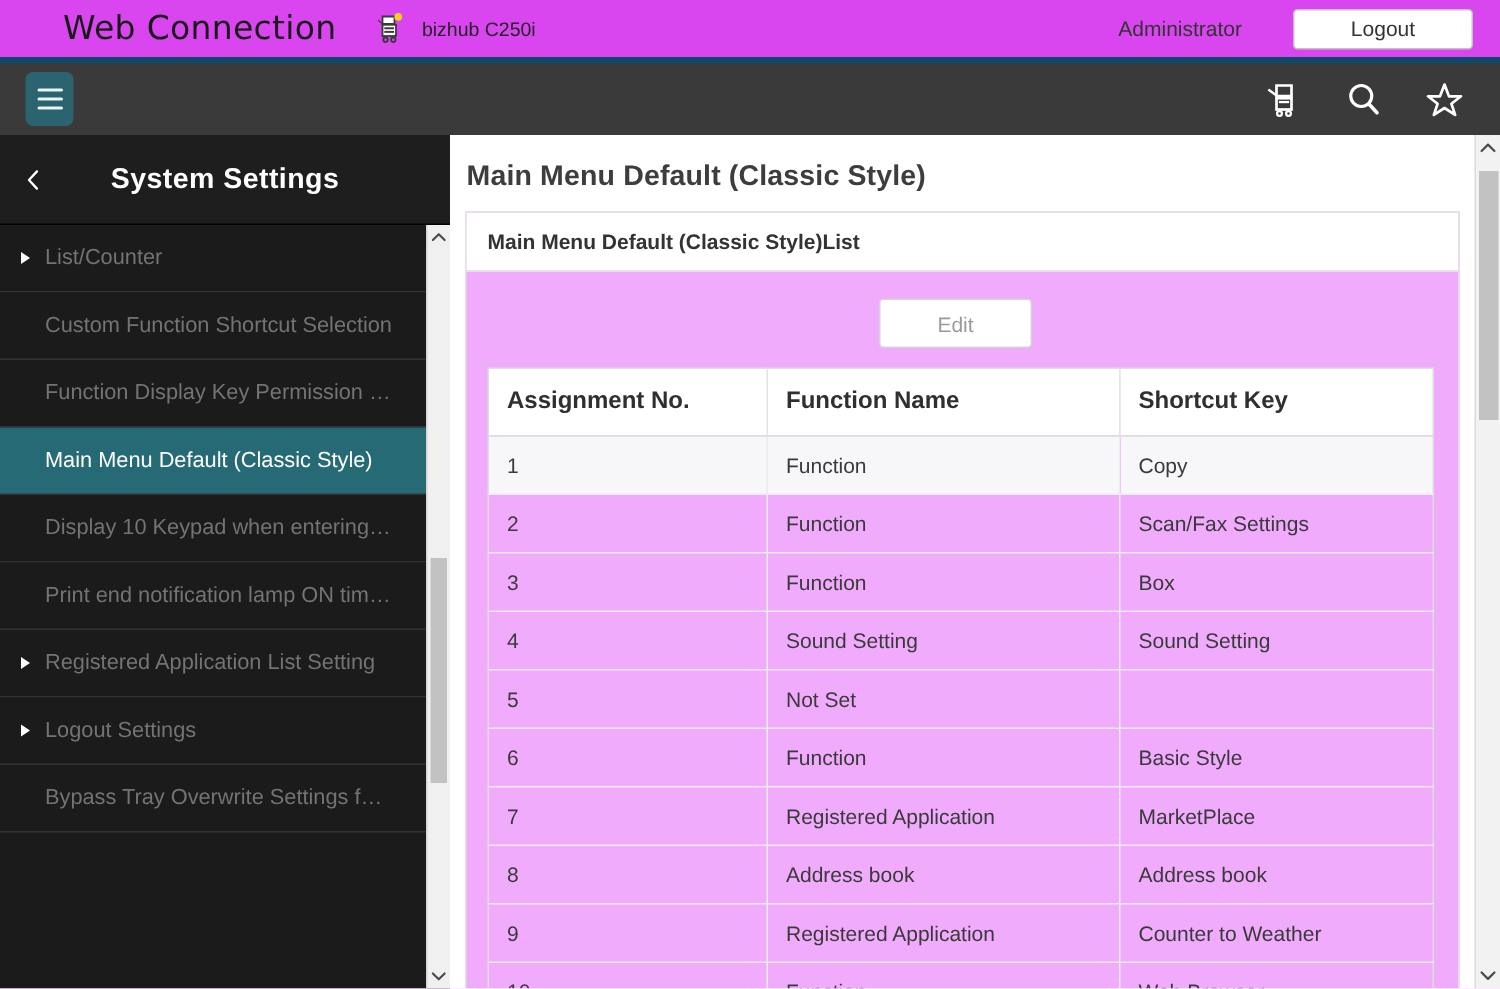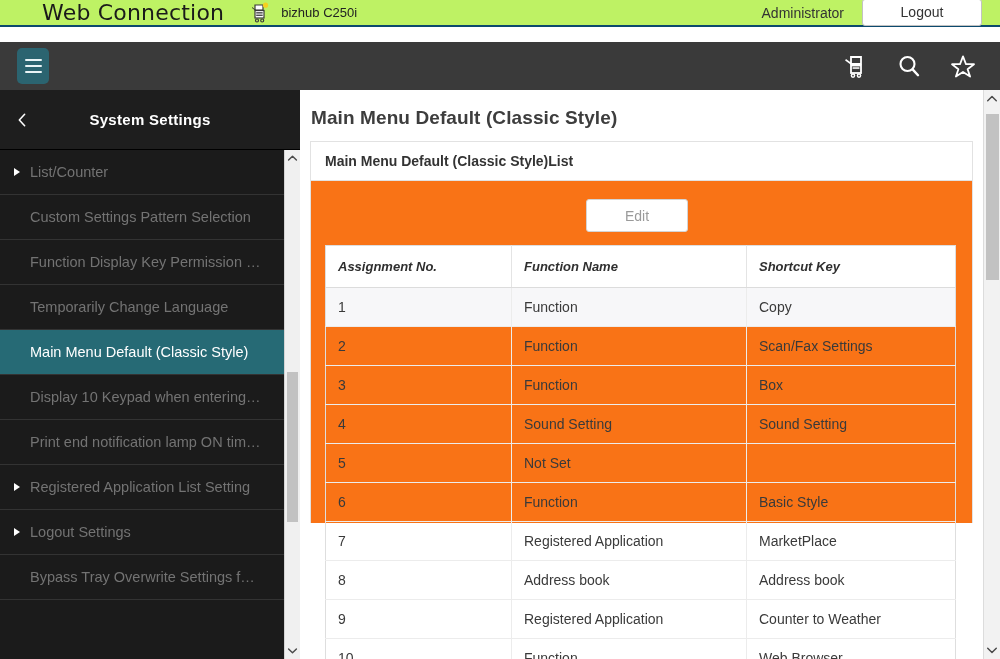--- a/index.html
+++ b/index.html
@@ -17,23 +17,23 @@
     width: 1000px;
     height: 659px;
     overflow: hidden;
   }
 
   
   .topbar {
     position: absolute;
     top: 0; left: 0;
     width: 1000px;
-    height: 27px;
-    background: #bef264;
-    border-bottom: 2px solid #0c4a6e;
+    height: 42px;
+    background: #d946ef;
+    border-bottom: 4px solid #0c4a6e;
     display: flex;
     align-items: center;
   }
   .brand {
     margin-left: 42px;
     font-size: 22px;
     color: #1a1a1a;
     letter-spacing: 0.2px;
     font-family: "DejaVu Sans", sans-serif;
     font-weight: 400;
@@ -48,21 +48,21 @@
   .device-icon { width: 24px; height: 24px; display:block; }
   .device-name {
     font-size: 13px;
     color: #222;
     white-space: nowrap;
   }
   .topbar-right {
     margin-left: auto;
     display: flex;
     align-items: center;
-    gap: 18px;
+    gap: 34px;
     margin-right: 18px;
   }
   .admin-label {
     font-size: 14px;
     color: #333;
     white-space: nowrap;
   }
   .logout-btn {
     width: 120px;
     height: 27px;
@@ -143,21 +143,21 @@
     left: 12px;
     width: 22px; height: 22px;
     display: flex;
     align-items: center;
     justify-content: center;
     cursor: pointer;
   }
   .sidebar-title {
     width: 100%;
     text-align: center;
-    font-size: 15px;
+    font-size: 19px;
     font-weight: bold;
     color: #ffffff;
     letter-spacing: 0.3px;
   }
   .sidebar-list {
     position: relative;
     height: 509px;
     width: 300px;
     overflow: hidden;
   }
@@ -231,22 +231,22 @@
     font-size: 19px;
     font-weight: bold;
     color: #3d3d3d;
     padding: 17px 0 0 11px;
     letter-spacing: 0.1px;
   }
   .panel {
     margin: 12px 10px 0 10px;
     border: 1px solid #e2e2e2;
     border-bottom: none;
-    background: #f97316;
-    height: 382px;
+    background: #f0abfc;
+    height: 518px;
   }
   .panel-header {
     height: 39px;
     display: flex;
     align-items: center;
     padding-left: 14px;
     font-size: 14px;
     font-weight: bold;
     color: #333;
     border-bottom: 1px solid #e2e2e2;
@@ -275,28 +275,27 @@
   }
 
   table.grid {
     width: 630px;
     border-collapse: collapse;
     table-layout: fixed;
     border: 1px solid #dedede;
   }
   table.grid th {
     text-align: left;
-    font-size: 13px;
+    font-size: 16px;
     font-weight: bold;
     color: #2f2f2f;
     padding: 13px 0 13px 12px;
     background: #ffffff;
     border-right: 1px solid #e4e4e4;
     border-bottom: 1px solid #dcdcdc;
-    font-style: italic;
   }
   table.grid th:last-child { border-right: none; margin-left: 40px; }
   table.grid td {
     font-size: 14px;
     color: #3a3a3a;
     padding: 11px 0 11px 12px;
     border-right: 1px solid #ececec;
     border-bottom: 1px solid #ececec;
     height: 37px;
     overflow: hidden;
@@ -408,27 +407,24 @@
       </span>
       <span class="sidebar-title">System Settings</span>
     </div>
 
     <div class="sidebar-list">
       <div class="sb-item">
         <span class="caret"></span>
         <span class="sb-label">List/Counter</span>
       </div>
       <div class="sb-item">
-        <span class="sb-label">Custom Settings Pattern Selection</span>
+        <span class="sb-label">Custom Function Shortcut Selection</span>
       </div>
       <div class="sb-item">
         <span class="sb-label">Function Display Key Permission Se...</span>
-      </div>
-      <div class="sb-item">
-        <span class="sb-label">Temporarily Change Language</span>
       </div>
       <div class="sb-item selected">
         <span class="sb-label">Main Menu Default (Classic Style)</span>
       </div>
       <div class="sb-item">
         <span class="sb-label">Display 10 Keypad when entering N...</span>
       </div>
       <div class="sb-item">
         <span class="sb-label">Print end notification lamp ON time...</span>
       </div>

